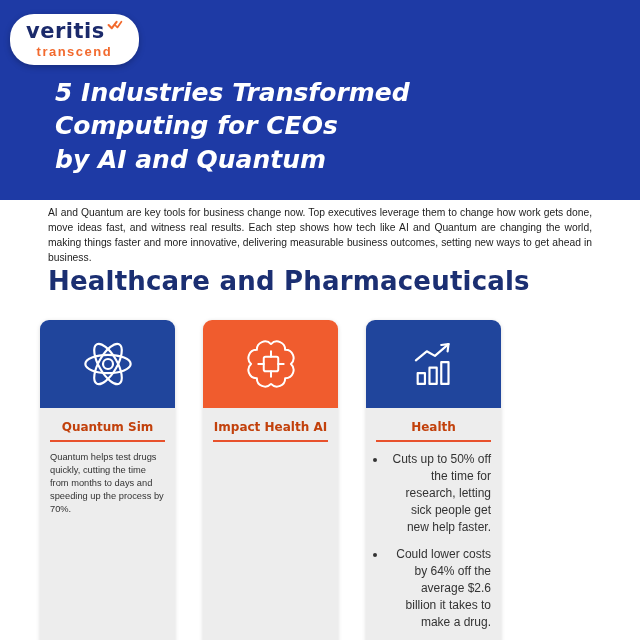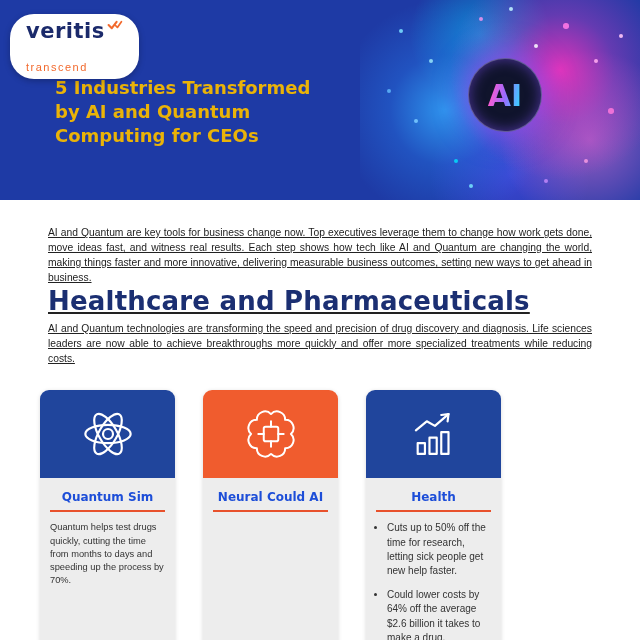--- a/index.html
+++ b/index.html
@@ -10,37 +10,37 @@
   }
 
   
   .header {
     position:relative; width:640px; height:200px;
     background:#1e3aa5; overflow:hidden;
   }
   .logo-pill {
     position:absolute; left:10px; top:14px; background:#ffffff;
     border-radius:24px; padding:7px 16px 6px 16px; z-index:5;
-    display:flex; flex-direction:column; align-items:flex-start;
+    display:flex; flex-direction:column; align-items:center;
     box-shadow:0 2px 6px rgba(0,0,0,0.25);
   }
   .logo-row { display:flex; align-items:flex-start; gap:2px; }
   .logo-word {
     font-family:"DejaVu Sans", sans-serif; font-weight:bold;
     font-size:21px; color:#1b2a6b; letter-spacing:0.5px; line-height:1;
   }
   .logo-check { margin-top:-2px; }
   .logo-tagline {
-    font-size:11px; color:#f26a2e; letter-spacing:1.5px; margin-top:19px;
-    font-weight:normal;
+    font-size:13px; color:#f26a2e; letter-spacing:1.5px; margin-top:2px;
+    font-weight:bold;
   }
   .header-title {
     position:absolute; left:55px; top:76px; z-index:4;
-    color:#eab308; font-family:"DejaVu Sans", sans-serif;
-    font-weight:bold; font-size:18px; line-height:1.33;
+    color:#ffffff; font-family:"DejaVu Sans", sans-serif;
+    font-weight:bold; font-size:25px; line-height:1.33;font-style:italic;
   }
   .ai-graphic { position:absolute; right:0; top:0; width:280px; height:200px;
     background:
       radial-gradient(circle at 200px 70px, rgba(255,50,190,0.85) 0%, rgba(230,60,200,0.35) 55px, rgba(0,0,0,0) 110px),
       radial-gradient(circle at 230px 140px, rgba(255,120,220,0.55) 0%, rgba(0,0,0,0) 90px),
       radial-gradient(circle at 85px 110px, rgba(50,170,255,0.8) 0%, rgba(40,140,255,0.3) 55px, rgba(0,0,0,0) 110px),
       radial-gradient(circle at 120px 35px, rgba(0,220,255,0.45) 0%, rgba(0,0,0,0) 70px),
       radial-gradient(circle at 150px 175px, rgba(90,80,255,0.5) 0%, rgba(0,0,0,0) 80px);
   }
   .ai-dots { position:absolute; left:0; top:0; width:2px; height:2px; border-radius:50%;
@@ -61,21 +61,21 @@
     box-shadow:0 0 28px 6px rgba(160,80,255,0.55), inset 0 0 14px rgba(90,60,180,0.8);
     display:flex; align-items:center; justify-content:center;
   }
   .ai-circle span {
     font-family:"DejaVu Sans", sans-serif; font-weight:bold; font-size:30px;
     background:linear-gradient(100deg,#ff5ad0 10%, #9a6bff 50%, #39d0ff 90%);
     -webkit-background-clip:text; background-clip:text; color:transparent;
   }
 
   
-  .content { padding:26px 48px 0 48px;text-decoration:underline; }
+  .content { padding:6px 48px 0 48px; }
   .intro {
     font-size:10.3px; line-height:1.45; color:#1c1c1c; text-align:justify;
   }
   .section-title {
     font-family:"DejaVu Sans", sans-serif; font-weight:bold;
     font-size:26px; color:#1b2f72; letter-spacing:0.2px;
   }
   .section-desc {
     margin-top:6px; font-size:10.3px; line-height:1.45; color:#1c1c1c; text-align:justify;
   }
@@ -83,26 +83,26 @@
   
   .cards { display:flex; gap:28px; margin:24px 0 0 40px; }
   .card { width:135px; border-radius:9px; overflow:hidden; height:330px;
     display:flex; flex-direction:column; box-shadow:0 1px 4px rgba(0,0,0,0.15); }
   .card-head { height:88px; display:flex; align-items:center; justify-content:center; flex:none; }
   .card-head.blue { background:#20459c; }
   .card-head.orange { background:#f05c2e; }
   .card-body { background:#ededed; flex:1; padding:10px 10px 12px 10px; }
   .card-title {
     text-align:center; font-family:"DejaVu Sans", sans-serif; font-weight:bold;
-    font-size:12px; color:#1d4ed8; padding:2px 0 6px 0;
+    font-size:12px; color:#c2410c; padding:2px 0 6px 0;
     border-bottom:2px solid #e8512c; margin-bottom:9px;
   }
   .card-text { font-size:9.3px; line-height:1.42; color:#333;margin-top:8px; }
   .card-bullets { list-style:disc; padding-left:11px; margin-top:2px; }
-  .card-bullets li { font-size:10px; line-height:1.42; color:#333; margin-bottom:10px; }
+  .card-bullets li { font-size:12px; line-height:1.42; color:#333; margin-bottom:10px;text-align:right; }
   .icon-svg { display:block; }
 </style>
 </head>
 <body>
 
 <div class="page">
 
   <div class="header">
     <div class="logo-pill">
       <div class="logo-row">
@@ -110,39 +110,32 @@
         <span class="logo-check">
           <svg class="icon-svg" width="16" height="12" viewBox="0 0 20 14">
             <path d="M2 7 L6 11 L12 3" fill="none" stroke="#f26a2e" stroke-width="2.6" stroke-linecap="round" stroke-linejoin="round"></path>
             <path d="M10 7 L13 10 L18 3" fill="none" stroke="#f26a2e" stroke-width="2.2" stroke-linecap="round" stroke-linejoin="round"></path>
           </svg>
         </span>
       </div>
       <div class="logo-tagline">transcend</div>
     </div>
 
-    <div class="ai-graphic">
-      <div class="ai-dots"></div>
-      <div class="ai-circle">
-        <span>AI</span>
-      </div>
-    </div>
 
     <div class="header-title">
       <div>5 Industries Transformed</div>
+      <div>Computing for CEOs</div>
       <div>by AI and Quantum</div>
-      <div>Computing for CEOs</div>
     </div>
   </div>
 
   <div class="content">
     <p class="intro">AI and Quantum are key tools for business change now. Top executives leverage them to change how work gets done, move ideas fast, and witness real results. Each step shows how tech like AI and Quantum are changing the world, making things faster and more innovative, delivering measurable business outcomes, setting new ways to get ahead in business.</p>
 
     <h1 class="section-title">Healthcare and Pharmaceuticals</h1>
-    <p class="section-desc">AI and Quantum technologies are transforming the speed and precision of drug discovery and diagnosis. Life sciences leaders are now able to achieve breakthroughs more quickly and offer more specialized treatments while reducing costs.</p>
   </div>
 
   <div class="cards">
 
     <div class="card">
       <div class="card-head blue">
         <span>
           <svg class="icon-svg" width="58" height="58" viewBox="0 0 64 64">
             <g fill="none" stroke="#ffffff" stroke-width="2.4">
               <ellipse cx="32" cy="32" rx="25" ry="10" transform="rotate(0 32 32)"></ellipse>
@@ -165,21 +158,21 @@
           <svg class="icon-svg" width="58" height="58" viewBox="0 0 64 64">
             <g fill="none" stroke="#ffffff" stroke-width="2.2" stroke-linejoin="round" stroke-linecap="round">
               <path d="M54 32 A9 9 0 0 1 47.6 47.6 A9 9 0 0 1 32 54 A9 9 0 0 1 16.4 47.6 A9 9 0 0 1 10 32 A9 9 0 0 1 16.4 16.4 A9 9 0 0 1 32 10 A9 9 0 0 1 47.6 16.4 A9 9 0 0 1 54 32 Z"></path>
               <rect x="24" y="24" width="16" height="16" rx="2"></rect>
               <path d="M32 24 V18 M32 40 V46 M24 32 H18 M40 32 H46"></path>
             </g>
           </svg>
         </span>
       </div>
       <div class="card-body">
-        <div class="card-title">Neural Could AI</div>
+        <div class="card-title">Impact Health AI</div>
       </div>
     </div>
 
     <div class="card">
       <div class="card-head blue">
         <span>
           <svg class="icon-svg" width="58" height="58" viewBox="0 0 64 64">
             <g fill="none" stroke="#ffffff" stroke-width="2.4" stroke-linejoin="round" stroke-linecap="round">
               <path d="M12 28 L24 18 L33 23 L48 10"></path>
               <path d="M48 10 L40 11 M48 10 L47 18"></path>

